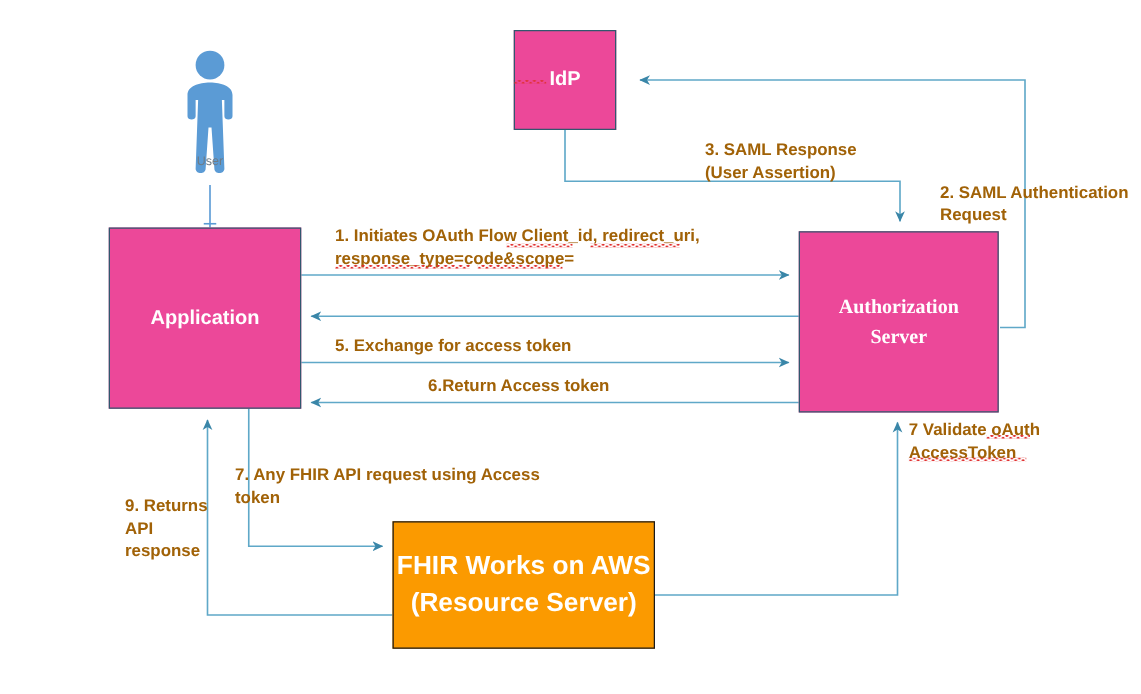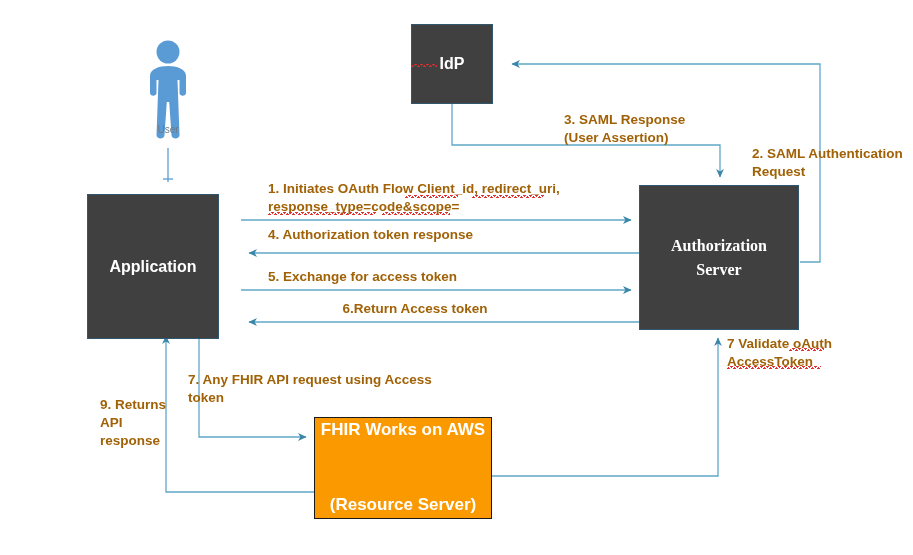--- a/index.html
+++ b/index.html
@@ -32,21 +32,21 @@
     display: flex;
     flex-direction: column;
     align-items: center;
     justify-content: center;
     color: #ffffff;
     font-weight: bold;
     text-align: center;
     line-height: 1.45;
   }
   .node-box.blue {
-    background: #404040;
+    background: #ec4899;
     border: 1px solid #31576e;
   }
   .node-box.orange {
     background: #fb9a00;
     border: 1px solid #1a1a1a;
   }
   .label {
     position: absolute;
     color: #a16207;
     font-weight: bold;
@@ -134,46 +134,45 @@
                L29.5,40 L31.5,40
                L31.5,53 C31.5,56.5 38,56.5 38,53
                L38,36 C38,29 29,26 20,26 Z" fill="#5b9bd5"></path>
     </g>
   </svg>
 
   <div class="node-box blue" style="left:411px; top:24px; width:82px; height:80px; font-size:16px;">
     <span>IdP</span>
   </div>
 
-  <div class="node-box blue" style="left:87px; top:194px; width:132px; height:145px; font-size:16px;text-align:right;">
+  <div class="node-box blue" style="left:87px; top:182px; width:154px; height:145px; font-size:16px;text-align:right;">
     <span>Application</span>
   </div>
 
   <div class="node-box blue" style="left:639px; top:185px; width:160px; height:145px; font-size:16px;font-family:Liberation Serif, serif;">
     <span>Authorization</span>
     <span>Server</span>
   </div>
 
-  <div class="node-box orange" style="left:314px; top:417px; width:178px; height:102px; font-size:17px;justify-content:space-between;">
+  <div class="node-box orange" style="left:314px; top:417px; width:210px; height:102px; font-size:21px;">
     <span>FHIR Works on AWS</span>
     <span style="">(Resource Server)</span>
   </div>
 
   <div class="user-label" style="left:138px; top:124px;">User</div>
 
   <div class="label" style="left:268px; top:180px; width:300px;">1. Initiates OAuth Flow Client_id, redirect_uri,
 response_type=code&amp;scope=</div>
 
   <div class="label" style="left:752px; top:145px; width:165px;">2. SAML Authentication
 Request</div>
 
   <div class="label" style="left:564px; top:111px; width:180px;">3. SAML Response
 (User Assertion)</div>
 
-  <div class="label" style="left:268px; top:226px; width:300px;">4. Authorization token response</div>
 
   <div class="label" style="left:268px; top:268px; width:300px;">5. Exchange for access token</div>
 
   <div class="label" style="left:265px; top:300px; width:300px;text-align:center;">6.Return Access token</div>
 
   <div class="label" style="left:188px; top:371px; width:280px;">7. Any FHIR API request using Access token</div>
 
   <div class="label" style="left:727px; top:335px; width:165px;">7 Validate oAuth
 AccessToken</div>
 

